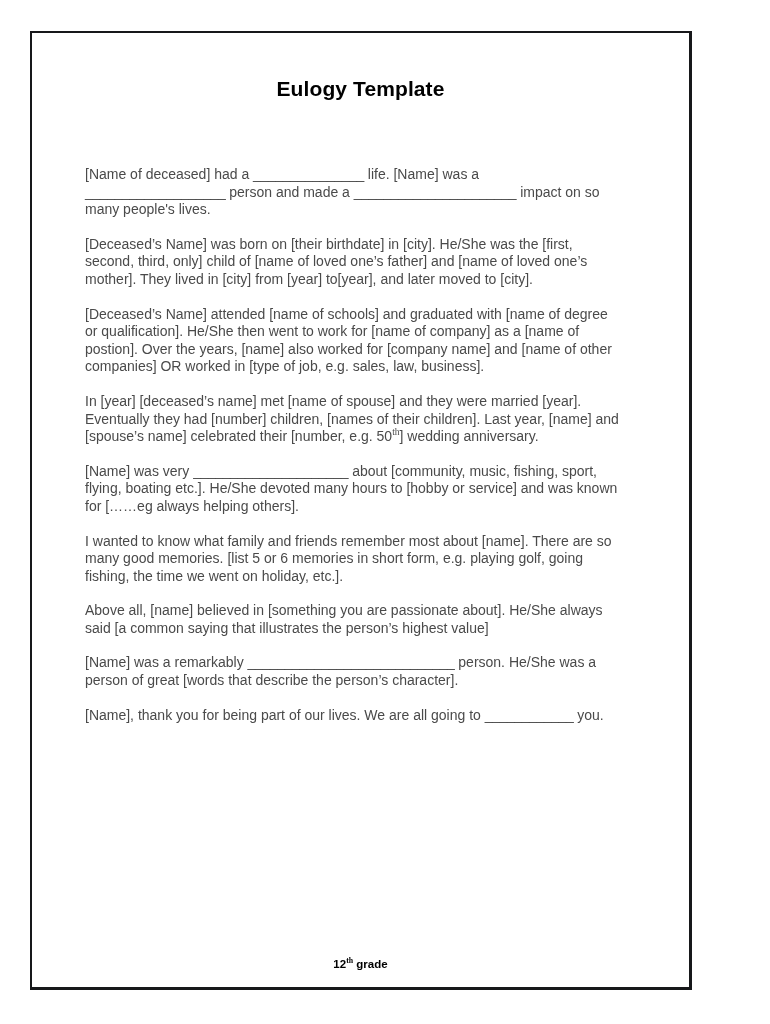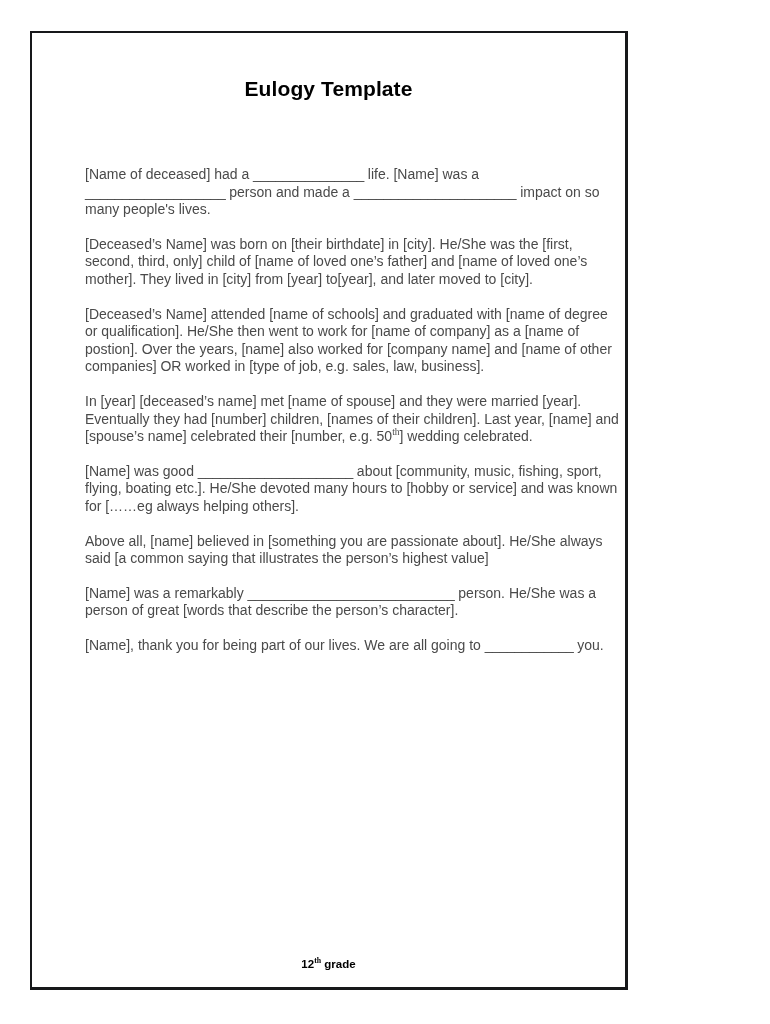--- a/index.html
+++ b/index.html
@@ -13,21 +13,21 @@
     height: 1024px;
     font-family: "Liberation Sans", sans-serif;
     overflow: hidden;
   }
 
   
   .page-wrap {
     position: absolute;
     left: 30px;
     top: 31px;
-    width: 598px;
+    width: 662px;
     height: 959px;
     box-sizing: border-box;
     background: #ffffff;
     border-top: 2px solid #17181a;
     border-left: 2px solid #17181a;
     border-right: 3px solid #17181a;
     border-bottom: 3px solid #17181a;
   }
   .page-bevel-1 {
     position: absolute;
@@ -109,22 +109,23 @@
   <div class="page-bevel-1"></div>
   <div class="page-bevel-2"></div>
   <div class="page-sheet">
 
     <div class="doc-title">Eulogy Template</div>
 
     <div class="doc-body">
         <p class="para"><span>[Name of deceased] had a </span><span class="blank">_______________</span><span> life. [Name] was a </span><span class="blank">___________________</span><span> person and made a </span><span class="blank">______________________</span><span> impact on so many people's lives.</span></p>
         <p class="para"><span>[Deceased’s Name] was born on [their birthdate] in [city]. He/She was the [first, second, third, only] child of [name of loved one’s father] and [name of loved one’s mother]. They lived in [city] from [year] to[year], and later moved to [city].</span></p>
         <p class="para"><span>[Deceased’s Name] attended [name of schools] and graduated with [name of degree or qualification]. He/She then went to work for [name of company] as a [name of postion]. Over the years, [name] also worked for [company name] and [name of other companies] OR worked in [type of job, e.g. sales, law, business].</span></p>
-        <p class="para"><span>In [year] [deceased’s name] met [name of spouse] and they were married [year]. Eventually they had [number] children, [names of their children]. Last year, [name] and [spouse’s name] celebrated their [number, e.g. 50</span><sup>th</sup><span>] wedding celebrated.</span></p>
-        <p class="para"><span>[Name] was good </span><span class="blank">_____________________</span><span> about [community, music, fishing, sport, flying, boating etc.]. He/She devoted many hours to [hobby or service] and was known for [……eg always helping others].</span></p>
+        <p class="para"><span>In [year] [deceased’s name] met [name of spouse] and they were married [year]. Eventually they had [number] children, [names of their children]. Last year, [name] and [spouse’s name] celebrated their [number, e.g. 50</span><sup>th</sup><span>] wedding anniversary.</span></p>
+        <p class="para"><span>[Name] was very </span><span class="blank">_____________________</span><span> about [community, music, fishing, sport, flying, boating etc.]. He/She devoted many hours to [hobby or service] and was known for [……eg always helping others].</span></p>
+        <p class="para"><span>I wanted to know what family and friends remember most about [name]. There are so many good memories. [list 5 or 6 memories in short form, e.g. playing golf, going fishing, the time we went on holiday, etc.].</span></p>
         <p class="para"><span>Above all, [name] believed in [something you are passionate about]. He/She always said [a common saying that illustrates the person’s highest value]</span></p>
         <p class="para"><span>[Name] was a remarkably </span><span class="blank">____________________________</span><span> person. He/She was a person of great [words that describe the person’s character].</span></p>
         <p class="para"><span>[Name], thank you for being part of our lives. We are all going to </span><span class="blank">____________</span><span> you.</span></p>
       </div>
 
     <div class="doc-footer">
       <span>12</span><sup>th</sup><span> grade</span>
     </div>
 
   </div>

